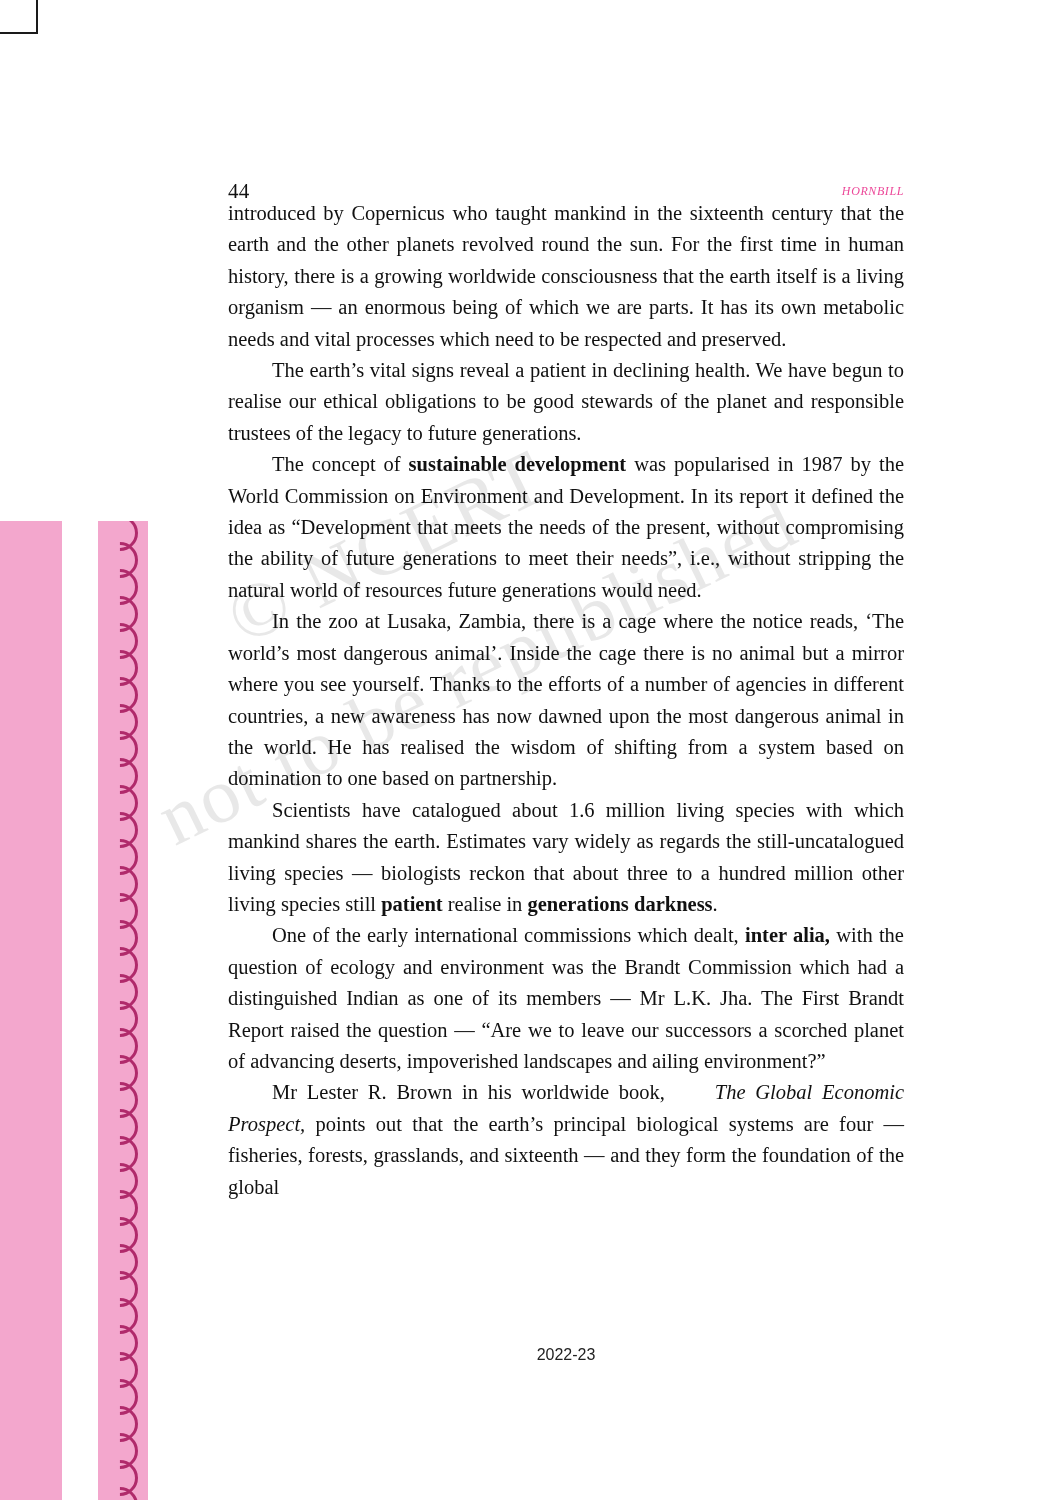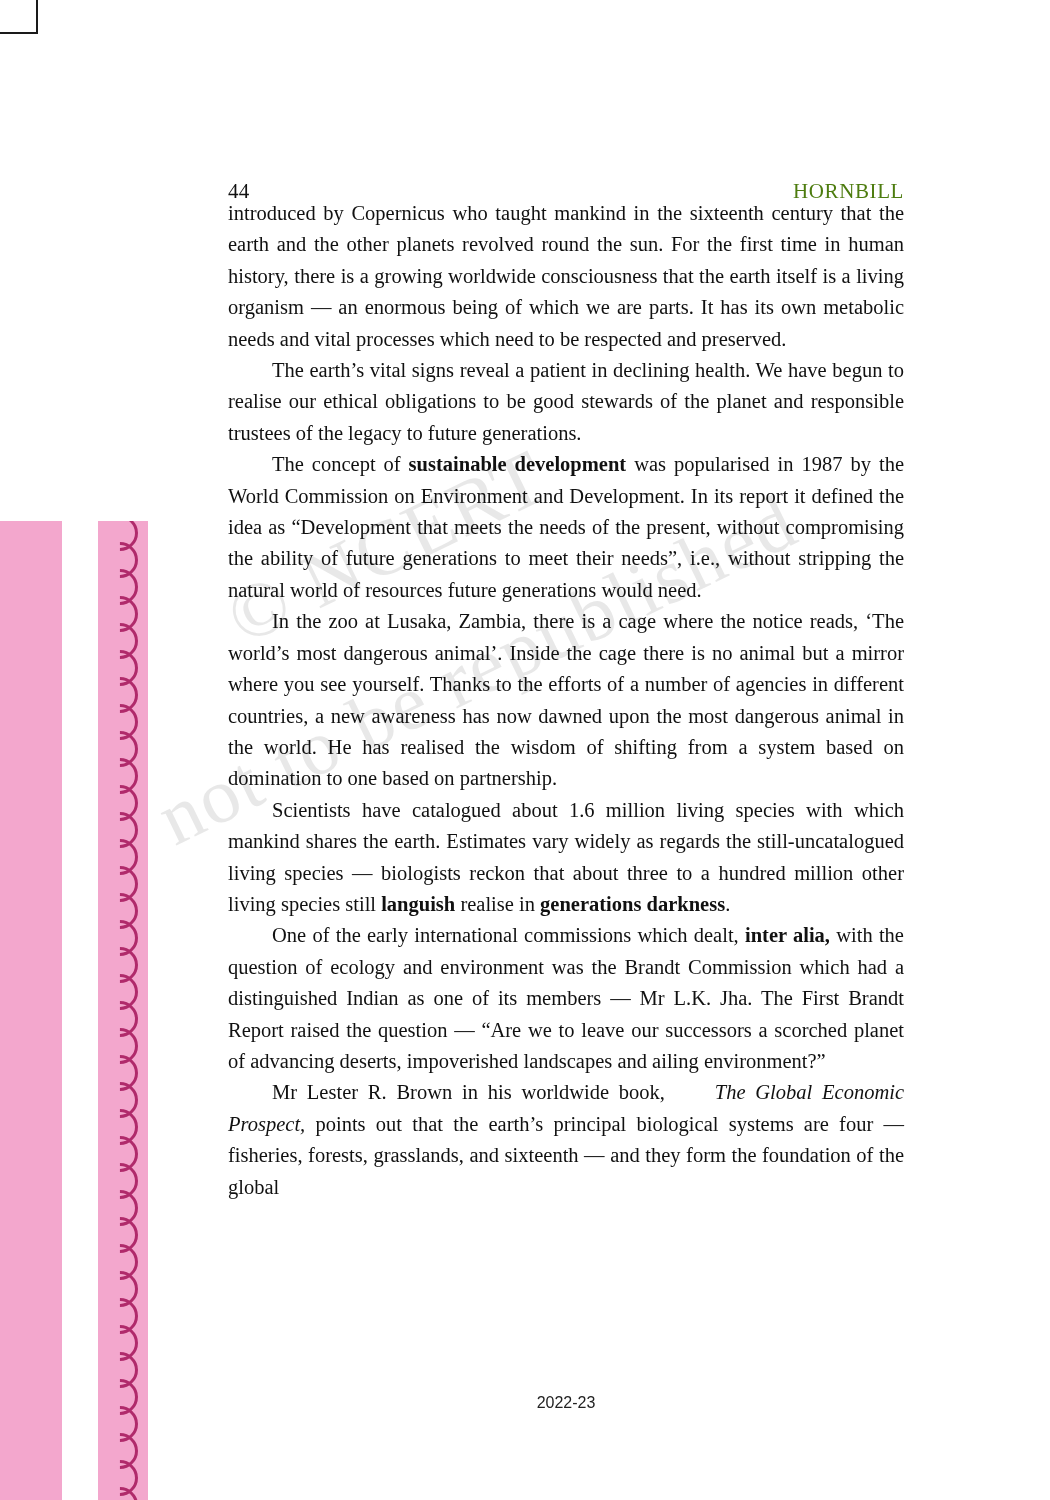--- a/index.html
+++ b/index.html
@@ -81,25 +81,26 @@
     justify-content: space-between;
     align-items: center;
     margin-top: 24px;
   }
   .folio {
     font-size: 21px;
     color: #111;
     letter-spacing: 0.3px;
   }
   .book-title {
-    font-size: 21px;
-    color: #4d7c0f;
+    font-size: 12px;
+    color: #ec4899;
     letter-spacing: 0.6px;
     font-variant: small-caps;
     text-transform: uppercase;
+    font-style: italic;
   }
 
   .body-text {
     position: absolute;
     left: 0;
     top: 198px;
     width: 676px;
     font-size: 20.5px;
     line-height: 31.4px;
     text-align: justify;
@@ -112,21 +113,21 @@
   }
   .body-text p.noindent {
     text-indent: 0;
   }
   .body-text b { font-weight: bold; }
   .body-text i { font-style: italic; margin-left: 40px; }
 
   .footer-year {
     position: absolute;
     left: 0;
-    top: 1394px;
+    top: 1346px;
     width: 676px;
     text-align: center;
     font-size: 16px;
     color: #222;
     font-family: "Liberation Sans", sans-serif;
   }
 
   
   .watermark {
     position: absolute;
@@ -208,21 +209,21 @@
     <div class="page-header">
       <div class="folio">44</div>
       <div class="book-title">HORNBILL</div>
     </div>
 
     <div class="body-text" id="body-text">
         <p class="noindent"><span>introduced by Copernicus who taught mankind in the sixteenth century that the earth and the other planets revolved round the sun. For the first time in human history, there is a growing worldwide consciousness that the earth itself is a living organism — an enormous being of which we are parts. It has its own metabolic needs and vital processes which need to be respected and preserved.</span></p>
         <p><span>The earth’s vital signs reveal a patient in declining health. We have begun to realise our ethical obligations to be good stewards of the planet and responsible trustees of the legacy to future generations.</span></p>
         <p><span>The concept of </span><b>sustainable development</b><span> was popularised in 1987 by the World Commission on Environment and Development. In its report it defined the idea as “Development that meets the needs of the present, without compromising the ability of future generations to meet their needs”, i.e., without stripping the natural world of resources future generations would need.</span></p>
         <p><span>In the zoo at Lusaka, Zambia, there is a cage where the notice reads, ‘The world’s most dangerous animal’. Inside the cage there is no animal but a mirror where you see yourself. Thanks to the efforts of a number of agencies in different countries, a new awareness has now dawned upon the most dangerous animal in the world. He has realised the wisdom of shifting from a system based on domination to one based on partnership.</span></p>
-        <p><span>Scientists have catalogued about 1.6 million living species with which mankind shares the earth. Estimates vary widely as regards the still-uncatalogued living species — biologists reckon that about three to a hundred million other living species still </span><b>languish</b><span> realise in </span><b>generations darkness</b><span>.</span></p>
+        <p><span>Scientists have catalogued about 1.6 million living species with which mankind shares the earth. Estimates vary widely as regards the still-uncatalogued living species — biologists reckon that about three to a hundred million other living species still </span><b>patient</b><span> realise in </span><b>generations darkness</b><span>.</span></p>
         <p><span>One of the early international commissions which dealt, </span><b>inter alia,</b><span> with the question of ecology and environment was the Brandt Commission which had a distinguished Indian as one of its members — Mr L.K. Jha. The First Brandt Report raised the question — “Are we to leave our successors a scorched planet of advancing deserts, impoverished landscapes and ailing environment?”</span></p>
         <p><span>Mr Lester R. Brown in his worldwide book, </span><i>The Global Economic Prospect,</i><span> points out that the earth’s principal biological systems are four — fisheries, forests, grasslands, and sixteenth — and they form the foundation of the global</span></p>
       </div>
 
     <div class="footer-year">2022-23</div>
 
   </div>
 </div>
 
 </body></html>

